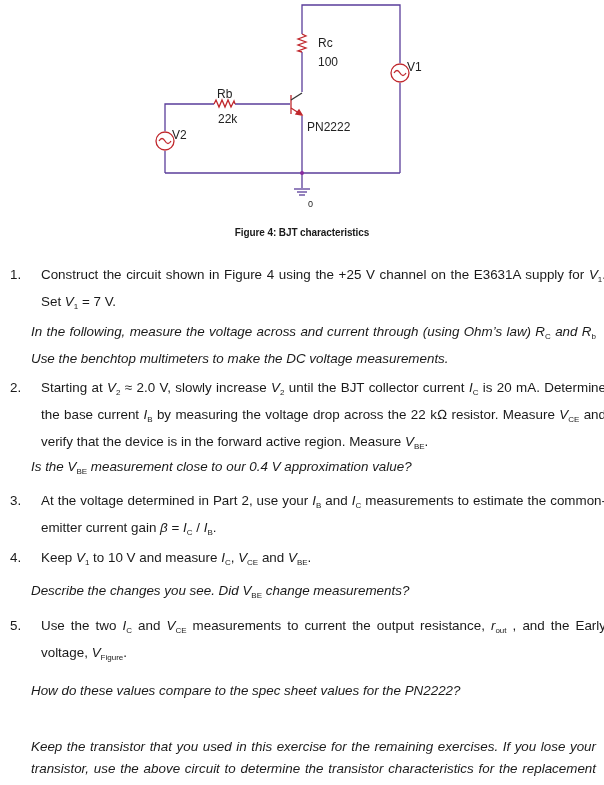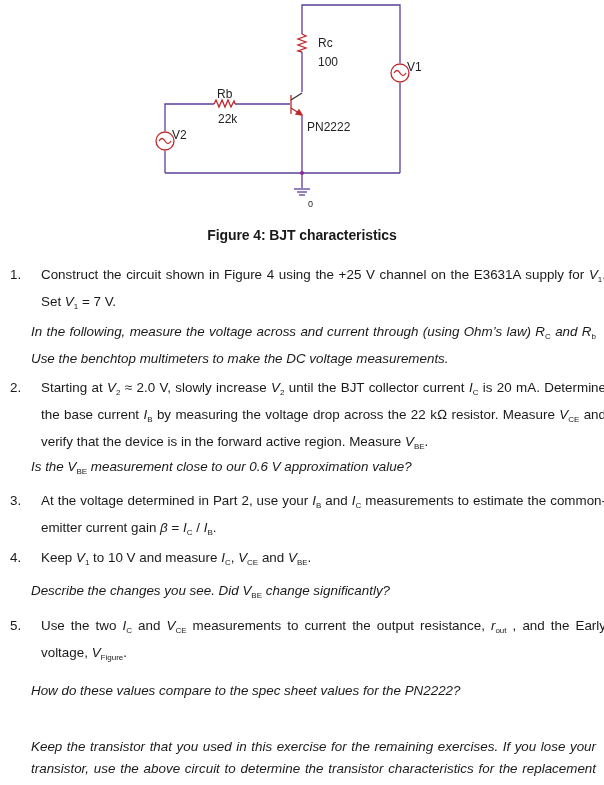--- a/index.html
+++ b/index.html
@@ -1,20 +1,20 @@
 <!DOCTYPE html>
 <html><head>
 <meta charset="utf-8">
 <style>
   html, body { margin: 0; padding: 0; background: #ffffff; }
   body { width: 604px; height: 785px; position: relative; overflow: hidden;
          font-family: "Liberation Sans", sans-serif; color: #1a1a1a; }
   #circuit { position: absolute; left: 0; top: 0; width: 604px; height: 215px; }
   .caption { position: absolute; top: 227px; left: 0; width: 604px; text-align: center;
-             font-size: 14px; font-weight: bold; letter-spacing: -0.1px; }
+             font-size: 10px; font-weight: bold; letter-spacing: -0.1px; }
   .item { position: absolute; left: 0; width: 604px; font-size: 13.4px; line-height: 22px; }
   .num { position: absolute; left: 10px; }
   .body { position: absolute; left: 41px; width: 565px; text-align: justify; }
   .note { position: absolute; left: 31px; width: 565px; font-size: 13.4px; line-height: 22px; font-style: italic; text-align: justify; }
   .sub { font-size: 8px; vertical-align: -3px; font-style: normal; }
   .iv { font-style: italic; }
   .lbl { font-family: "Liberation Sans", sans-serif; font-size: 12px; fill: #222; }
 </style>
 </head>
 <body>
@@ -84,32 +84,32 @@
 <div class="item" style="top:264px">
   <span class="num">1.</span>
   <div class="body"><span>Construct the circuit shown in Figure 4 using the +25 V channel on the E3631A supply for </span><span class="iv">V</span><span class="sub">1</span><span>. Set </span><span class="iv">V</span><span class="sub">1</span><span> = 7 V.</span></div>
 </div>
 <div class="note" style="top:321px"><span>In the following, measure the voltage across and current through (using Ohm’s law) R</span><span class="sub">C</span><span> and R</span><span class="sub">b</span><span> Use the benchtop multimeters to make the DC voltage measurements.</span></div>
 
 <div class="item" style="top:377px">
   <span class="num">2.</span>
   <div class="body"><span>Starting at </span><span class="iv">V</span><span class="sub">2</span><span> ≈ 2.0 V, slowly increase </span><span class="iv">V</span><span class="sub">2</span><span> until the BJT collector current </span><span class="iv">I</span><span class="sub">C</span><span> is 20 mA. Determine the base current </span><span class="iv">I</span><span class="sub">B</span><span> by measuring the voltage drop across the 22 kΩ resistor. Measure </span><span class="iv">V</span><span class="sub">CE</span><span> and verify that the device is in the forward active region. Measure </span><span class="iv">V</span><span class="sub">BE</span><span>.</span></div>
 </div>
-<div class="note" style="top:456px"><span>Is the V</span><span class="sub">BE</span><span> measurement close to our 0.6 V approximation value?</span></div>
+<div class="note" style="top:456px"><span>Is the V</span><span class="sub">BE</span><span> measurement close to our 0.4 V approximation value?</span></div>
 
 <div class="item" style="top:490px">
   <span class="num">3.</span>
   <div class="body"><span>At the voltage determined in Part 2, use your </span><span class="iv">I</span><span class="sub">B</span><span> and </span><span class="iv">I</span><span class="sub">C</span><span> measurements to estimate the common-emitter current gain </span><span class="iv">β</span><span> = </span><span class="iv">I</span><span class="sub">C</span><span> / </span><span class="iv">I</span><span class="sub">B</span><span>.</span></div>
 </div>
 
 <div class="item" style="top:547px">
   <span class="num">4.</span>
   <div class="body"><span>Keep </span><span class="iv">V</span><span class="sub">1</span><span> to 10 V and measure </span><span class="iv">I</span><span class="sub">C</span><span>, </span><span class="iv">V</span><span class="sub">CE</span><span> and </span><span class="iv">V</span><span class="sub">BE</span><span>.</span></div>
 </div>
-<div class="note" style="top:580px"><span>Describe the changes you see. Did V</span><span class="sub">BE</span><span> change significantly?</span></div>
+<div class="note" style="top:580px"><span>Describe the changes you see. Did V</span><span class="sub">BE</span><span> change measurements?</span></div>
 
 <div class="item" style="top:615px">
   <span class="num">5.</span>
   <div class="body"><span>Use the two </span><span class="iv">I</span><span class="sub">C</span><span> and </span><span class="iv">V</span><span class="sub">CE</span><span> measurements to current the output resistance, </span><span class="iv">r</span><span class="sub">out</span><span> , and the Early voltage, </span><span class="iv">V</span><span class="sub">Figure</span><span>.</span></div>
 </div>
 <div class="note" style="top:680px">How do these values compare to the spec sheet values for the PN2222?</div>
 
 <div class="note" style="top:736px">Keep the transistor that you used in this exercise for the remaining exercises. If you lose your transistor, use the above circuit to determine the transistor characteristics for the replacement transistor. You will need the values for the small signal analysis.</div>
 
 </body></html>

